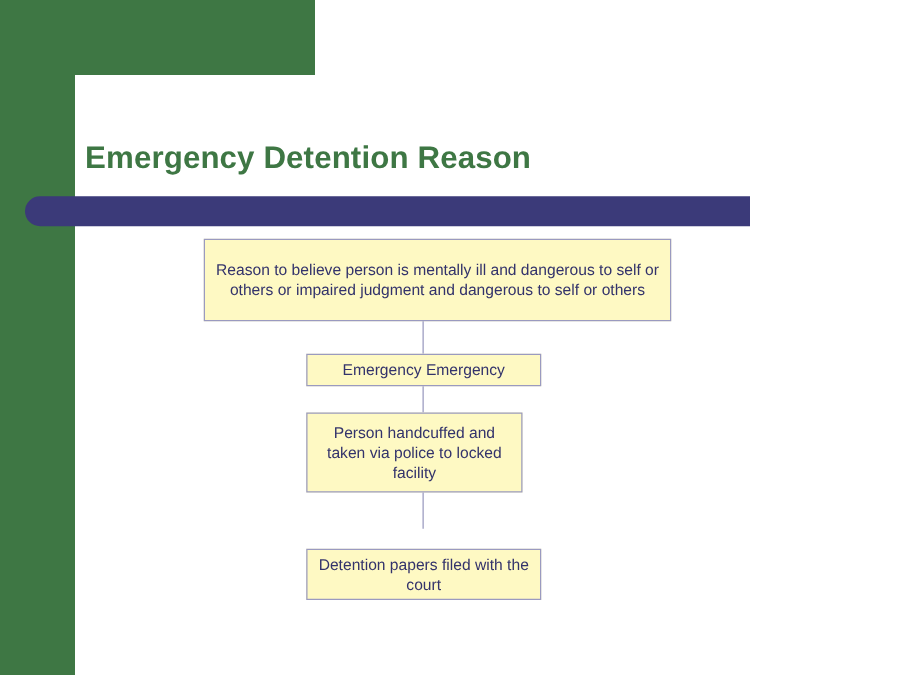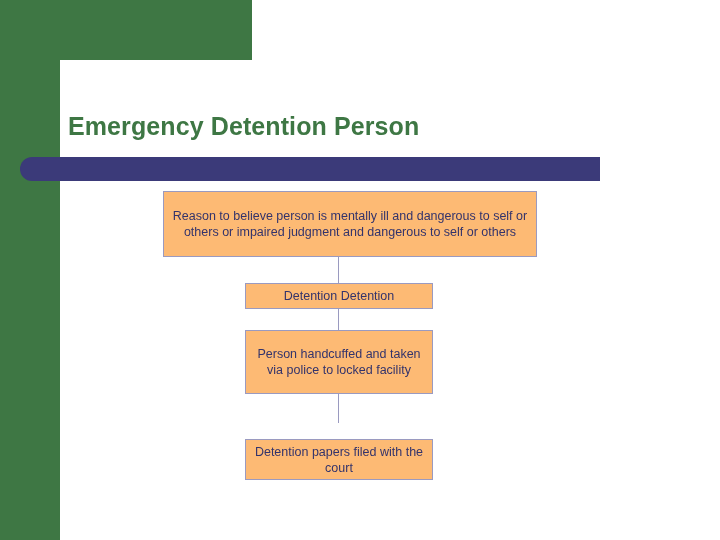--- a/index.html
+++ b/index.html
@@ -74,21 +74,21 @@
     position: absolute;
     left: 0;
     top: 0;
     width: 720px;
     height: 540px;
   }
   .node {
     position: absolute;
     box-sizing: border-box;
     border: 1px solid #9a9ac0;
-    background: #fdba74;
+    background: #fef9c3;
     color: #33336b;
     font-size: 12.5px;
     line-height: 16px;
     text-align: center;
     display: flex;
     align-items: center;
     justify-content: center;
     padding: 2px 6px;
   }
   .node-text {
@@ -97,49 +97,49 @@
   }
   .connector {
     position: absolute;
     width: 1px;
     background: #9a9ac0;
   }
 
   
   .node-1 { left: 163px; top: 191px; width: 374px; height: 66px; }
   .node-2 { left: 245px; top: 283px; width: 188px; height: 26px; }
-  .node-3 { left: 245px; top: 330px; width: 188px; height: 64px; }
+  .node-3 { left: 245px; top: 330px; width: 173px; height: 64px; }
   .node-4 { left: 245px; top: 439px; width: 188px; height: 41px; }
 
   .conn-1 { left: 338px; top: 257px; height: 26px; }
   .conn-2 { left: 338px; top: 309px; height: 21px; }
   .conn-3 { left: 338px; top: 394px; height: 29px; }
 </style>
 </head>
 <body>
 
 <div id="slide">
 
   <div class="green-top-block"></div>
   <div class="green-left-column"></div>
   <div class="white-panel"></div>
   <div class="purple-bar"></div>
 
-  <div class="slide-title">Emergency Detention Person</div>
+  <div class="slide-title">Emergency Detention Reason</div>
 
   <div class="flowchart">
 
     <div class="node node-1">
       <span class="node-text">Reason to believe person is mentally ill and dangerous to self or others or impaired judgment and dangerous to self or others</span>
     </div>
 
     <div class="connector conn-1"></div>
 
     <div class="node node-2">
-      <span class="node-text">Detention Detention</span>
+      <span class="node-text">Emergency Emergency</span>
     </div>
 
     <div class="connector conn-2"></div>
 
     <div class="node node-3">
       <span class="node-text">Person handcuffed and taken via police to locked facility</span>
     </div>
 
     <div class="connector conn-3"></div>
 

